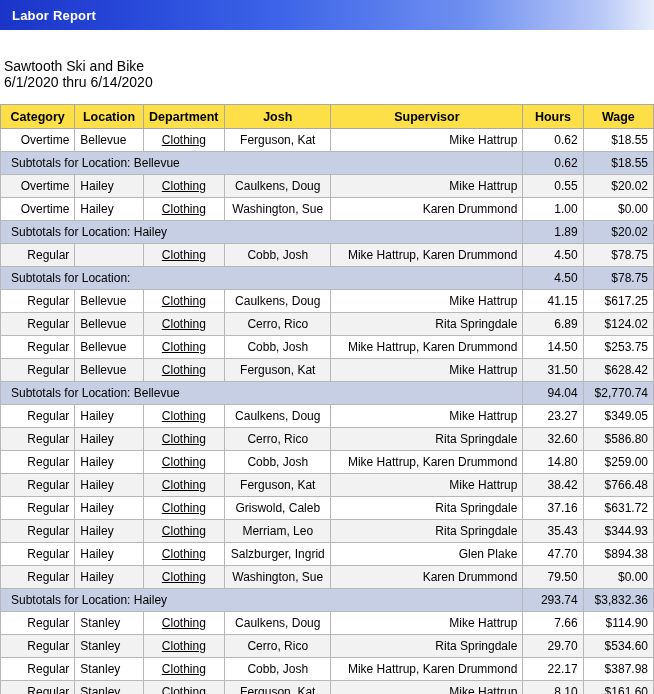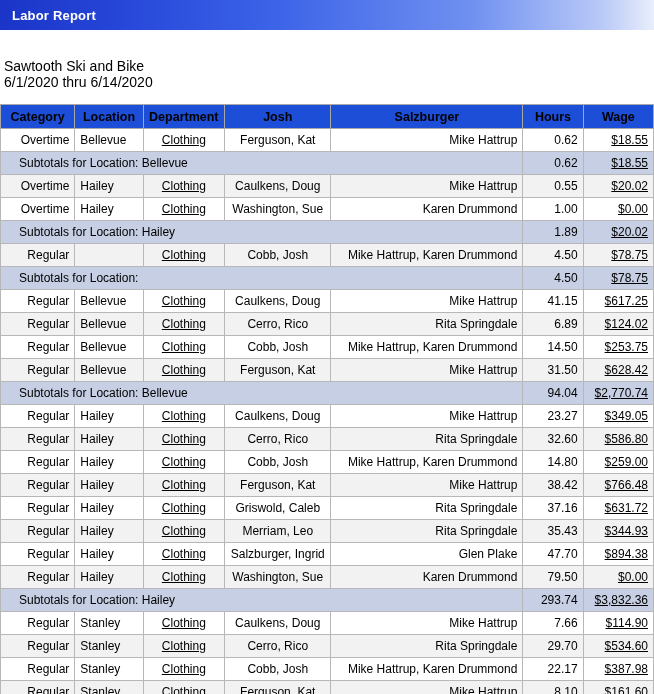--- a/index.html
+++ b/index.html
@@ -51,21 +51,21 @@
     table-layout: fixed;
   }
   table.report th, table.report td {
     border: 1px solid #b7b7b7;
     padding: 2px 5px;
     height: 18px;
     overflow: hidden;
     white-space: nowrap;
   }
   table.report thead th {
-    background: #1d4ed8;
+    background: #fde047;
     font-weight: bold;
     text-align: center;
     font-size: 12.5px;
     border-color: #a8a8a8;
     height: 19px;
   }
   
   col.c-category { width: 74px; }
   col.c-location { width: 68px; }
   col.c-department { width: 81px; }
@@ -73,32 +73,32 @@
   col.c-supervisor { width: 191px; }
   col.c-hours { width: 60px; }
   col.c-wage { width: 70px; }
 
   td.category { text-align: right; }
   td.location { text-align: left; }
   td.department { text-align: center; text-decoration: underline; }
   td.name { text-align: center; }
   td.supervisor { text-align: right; }
   td.hours { text-align: right; }
-  td.wage { text-align: right; text-decoration: underline; }
+  td.wage { text-align: right; }
 
   tr.row-even td { background: #ffffff; }
   tr.row-odd td { background: #f2f2f2; }
 
   tr.subtotal td {
     background: #c6cfe3;
     font-weight: normal;
   }
   tr.subtotal td.label {
     text-align: left;
-    padding-left: 18px;
+    padding-left: 10px;
   }
   tr.subtotal td.hours, tr.subtotal td.wage { text-align: right; }
 </style>
 </head>
 <body>
 
 <div class="page">
 
   <div class="title-bar">
     <span class="title-text">Labor Report</span>
@@ -118,21 +118,21 @@
       <col class="c-supervisor">
       <col class="c-hours">
       <col class="c-wage">
     </colgroup>
     <thead>
       <tr>
         <th>Category</th>
         <th>Location</th>
         <th>Department</th>
         <th>Josh</th>
-        <th>Salzburger</th>
+        <th>Supervisor</th>
         <th>Hours</th>
         <th>Wage</th>
       </tr>
     </thead>
     <tbody id="report-body">
         <tr class="row-even">
           <td class="category">Overtime</td>
           <td class="location">Bellevue</td>
           <td class="department">Clothing</td>
           <td class="name">Ferguson, Kat</td>

